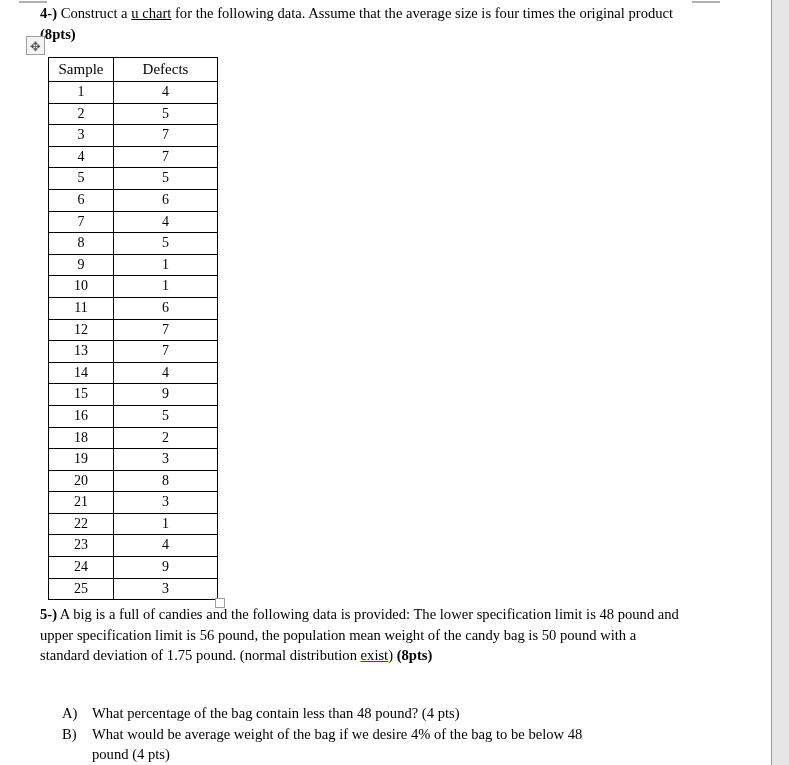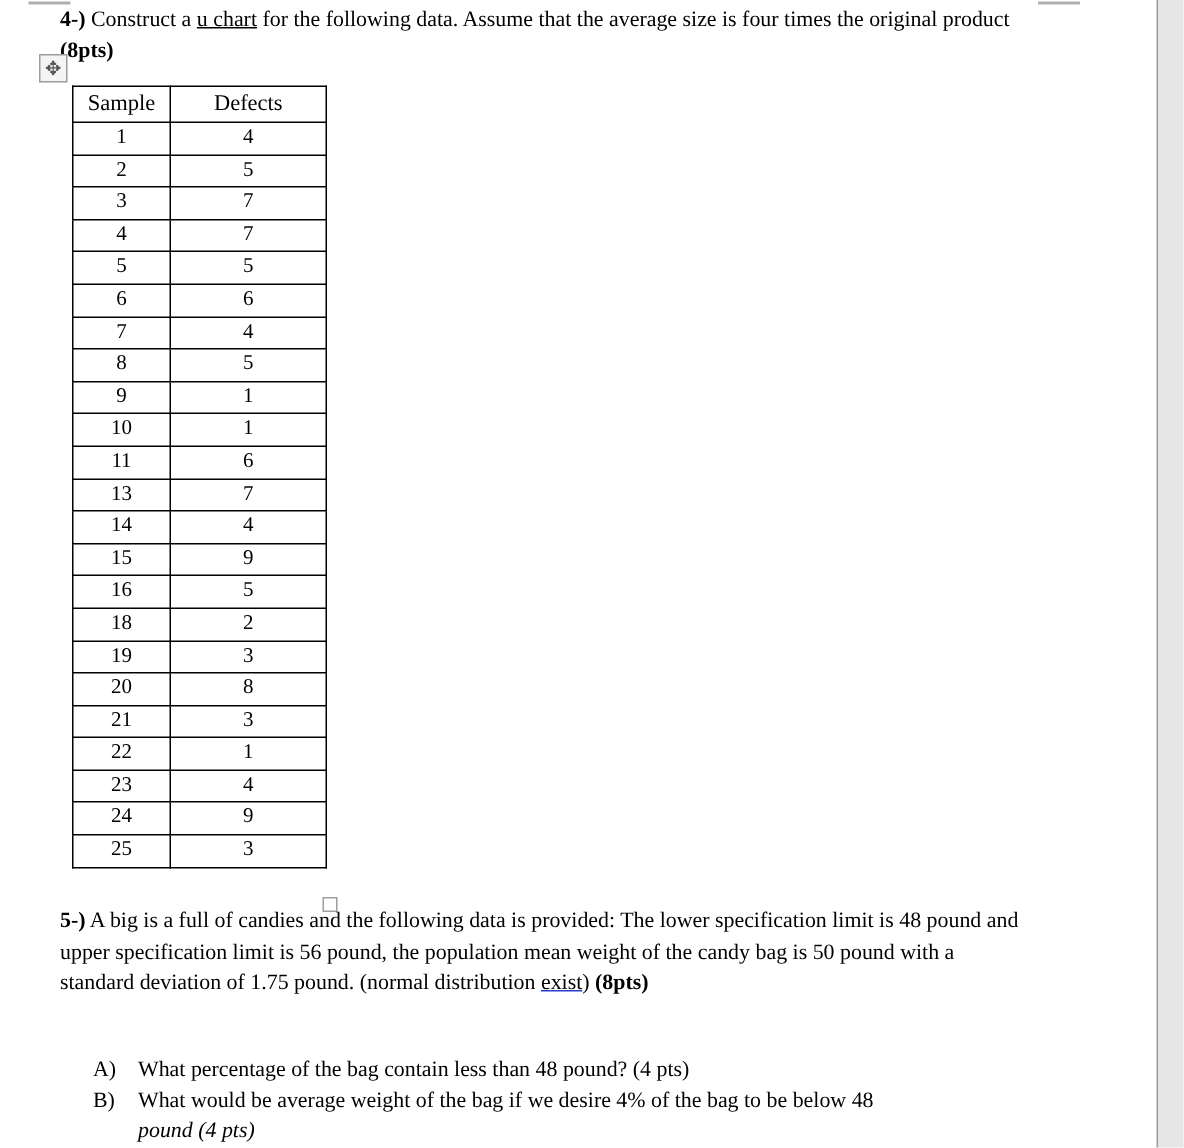--- a/index.html
+++ b/index.html
@@ -91,21 +91,20 @@
   }
   .sub-marker {
     width: 30px;
     flex: 0 0 30px;
   }
   .sub-body {
     flex: 1 1 auto;
   }
   .sub-cont {
     padding-left: 30px;
-    font-style: italic;
   }
 
   
   #defects-table-wrap {
     position: absolute;
     left: 48px;
     top: 57px;
   }
   table.defects {
     border-collapse: collapse;
@@ -221,20 +220,24 @@
           </tr>
           <tr>
             <td class="col-sample">10</td>
             <td class="col-defects">1</td>
           </tr>
           <tr>
             <td class="col-sample">11</td>
             <td class="col-defects">6</td>
           </tr>
           <tr>
+            <td class="col-sample">12</td>
+            <td class="col-defects">7</td>
+          </tr>
+          <tr>
             <td class="col-sample">13</td>
             <td class="col-defects">7</td>
           </tr>
           <tr>
             <td class="col-sample">14</td>
             <td class="col-defects">4</td>
           </tr>
           <tr>
             <td class="col-sample">15</td>
             <td class="col-defects">9</td>

